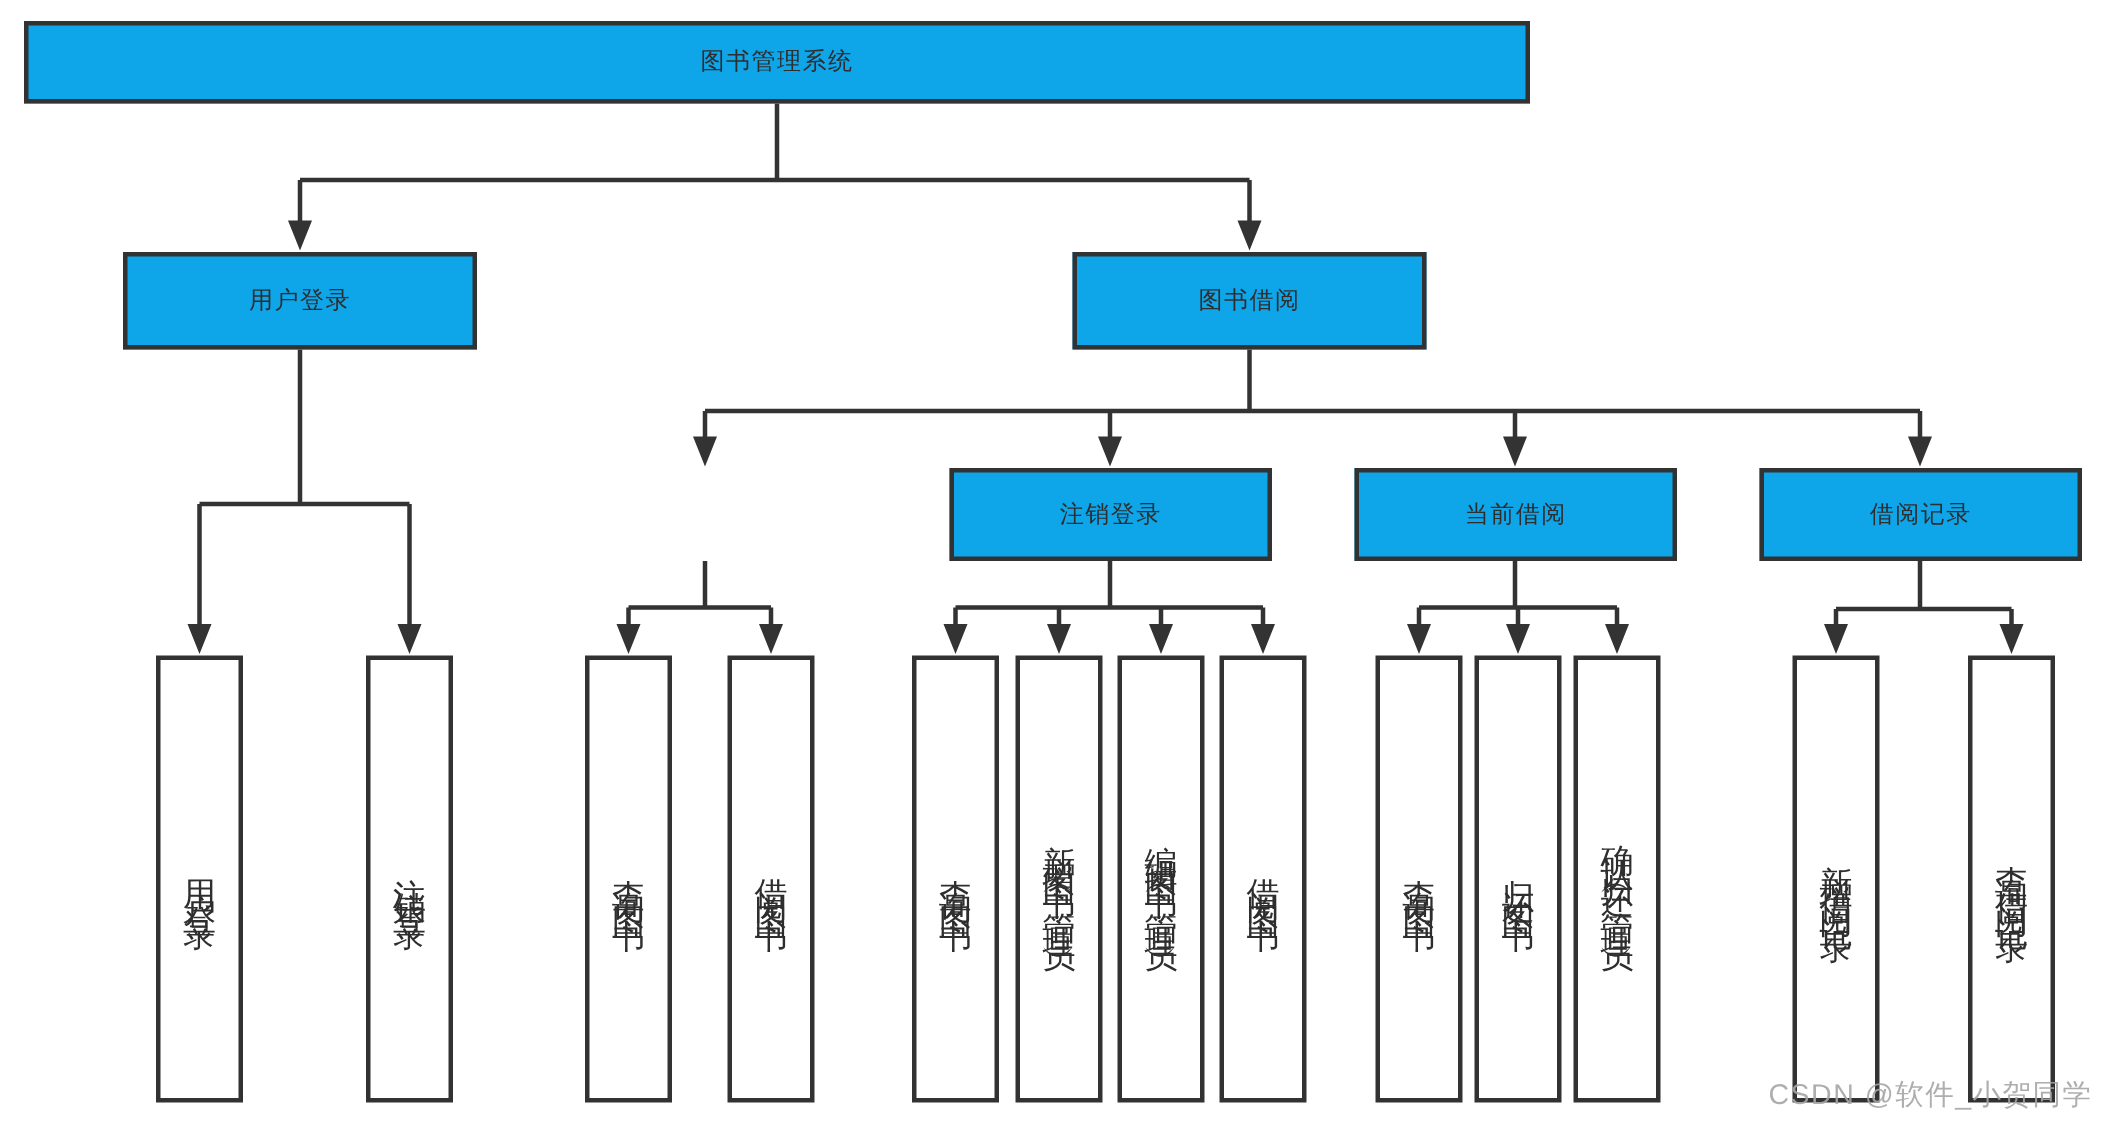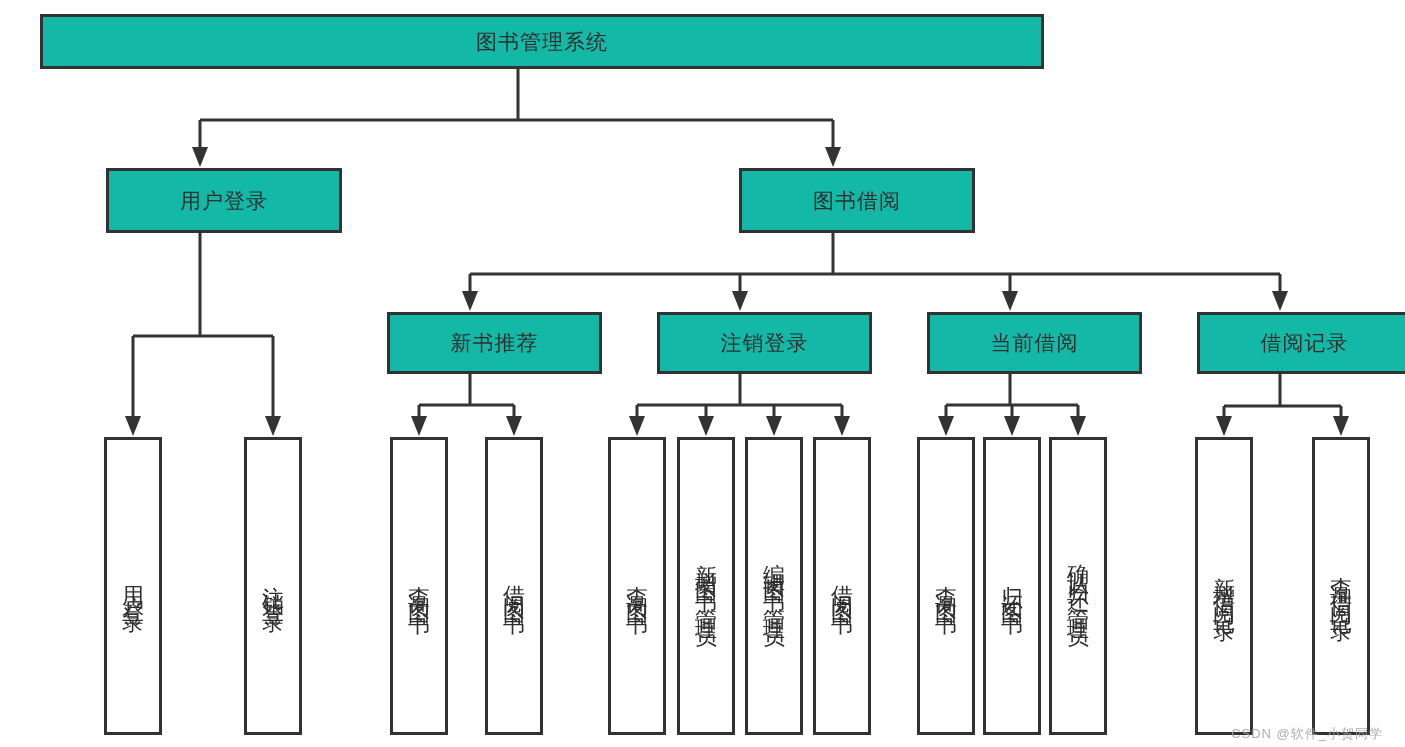--- a/index.html
+++ b/index.html
@@ -15,29 +15,28 @@
   svg.connectors {
     position: absolute;
     left: 0; top: 0;
     width: 1405px; height: 747px;
   }
   svg.connectors .lines { stroke: #333333; stroke-width: 3; fill: none; }
   svg.connectors .arrows { fill: #333333; stroke: none; }
   .node {
     position: absolute;
     border: 3px solid #323232;
-    background: #14b8a6;
+    background: #0ea5e9;
     display: flex;
     align-items: center;
     justify-content: center;
     color: #2e2e2e;
-    font-size: 21px;
+    font-size: 16px;
     letter-spacing: 1px;
     white-space: nowrap;
-    margin-left: 24px;
   }
   .vnode {
     position: absolute;
     top: 437px;
     width: 58px;
     height: 298px;
     border: 3px solid #323232;
     background: #ffffff;
     display: flex;
     align-items: center;
@@ -47,23 +46,23 @@
     writing-mode: vertical-rl;
     text-orientation: mixed;
     font-size: 22px;
     letter-spacing: 9px;
     line-height: 1;
     color: #2e2e2e;
     white-space: nowrap;
   }
   .watermark {
     position: absolute;
-    right: 22px;
+    right: 10px;
     bottom: 4px;
-    font-size: 13px;
+    font-size: 19px;
     color: rgba(165,165,165,0.9);
     letter-spacing: 1px;
     pointer-events: none;
   }
 </style>
 </head>
 <body>
 
 <div class="canvas">
 
@@ -93,23 +92,20 @@
     <span>图书管理系统</span>
   </div>
 
   <div class="node" style="left:82px;top:168px;width:236px;height:65px">
     <span>用户登录</span>
   </div>
   <div class="node" style="left:715px;top:168px;width:236px;height:65px">
     <span>图书借阅</span>
   </div>
 
-  <div class="node" style="left:363px;top:312px;width:215px;height:62px">
-    <span>新书推荐</span>
-  </div>
   <div class="node" style="left:633px;top:312px;width:215px;height:62px">
     <span>注销登录</span>
   </div>
   <div class="node" style="left:903px;top:312px;width:215px;height:62px">
     <span>当前借阅</span>
   </div>
   <div class="node" style="left:1173px;top:312px;width:215px;height:62px">
     <span>借阅记录</span>
   </div>
 

